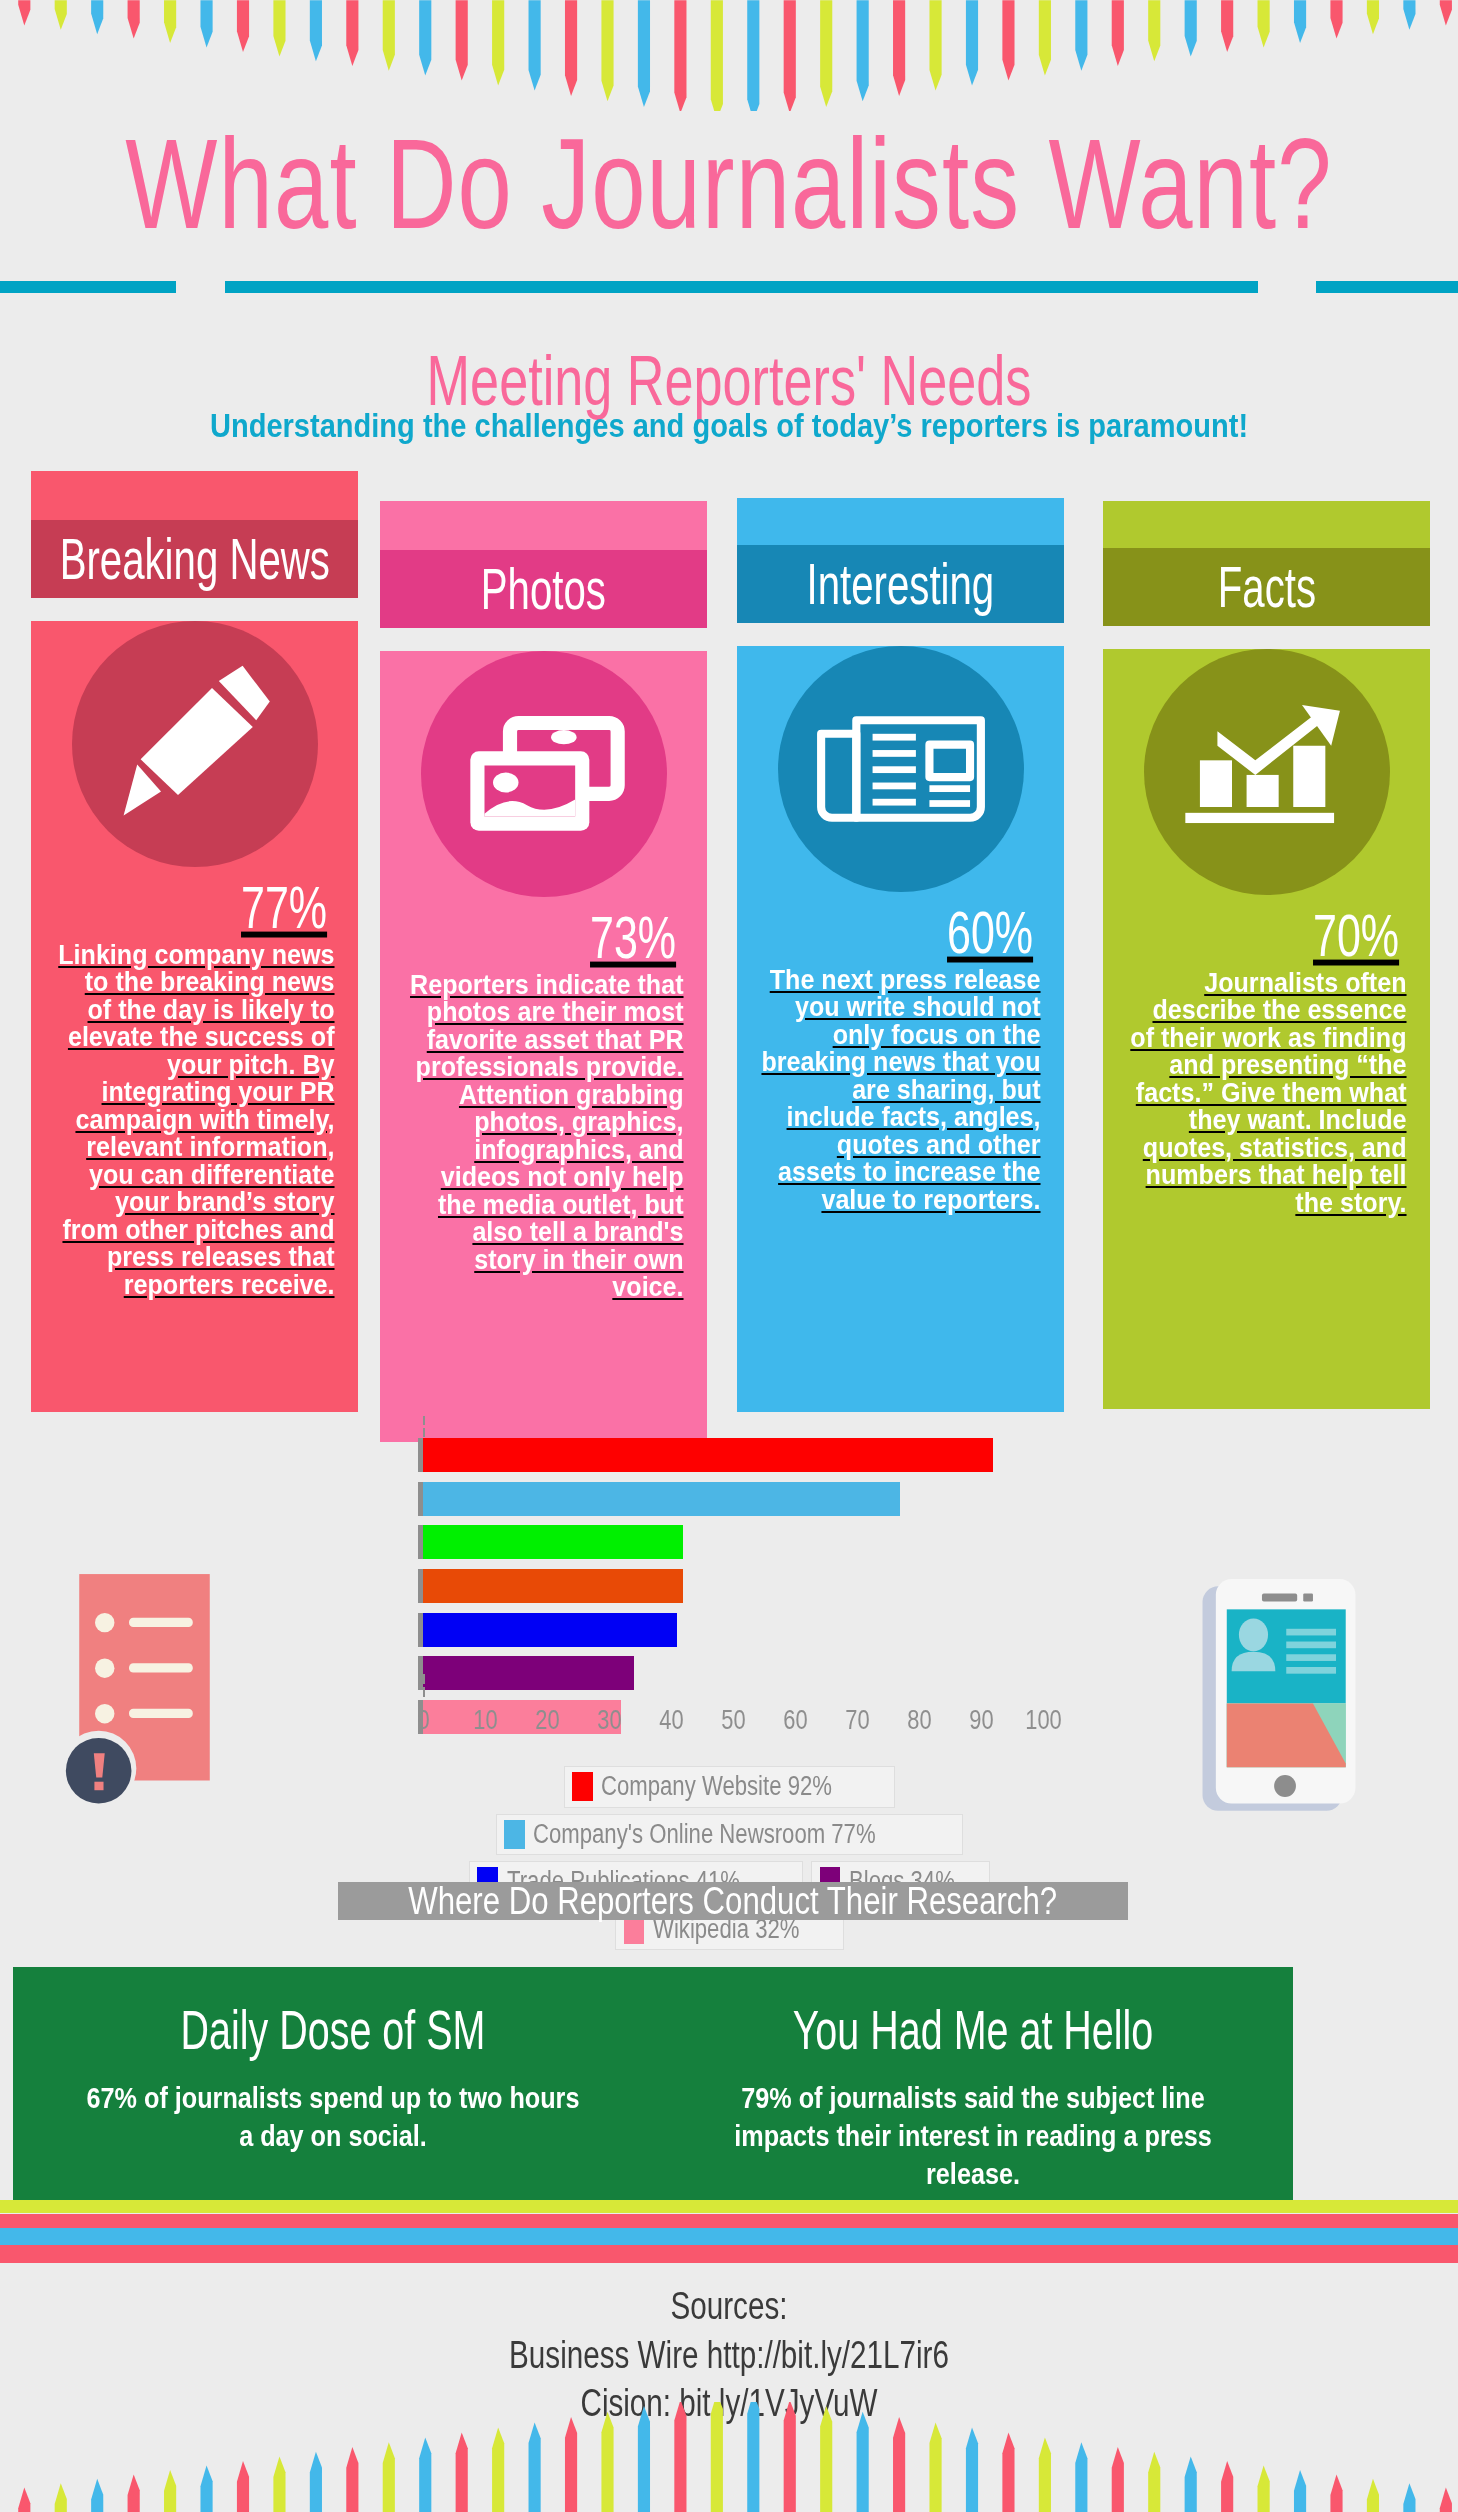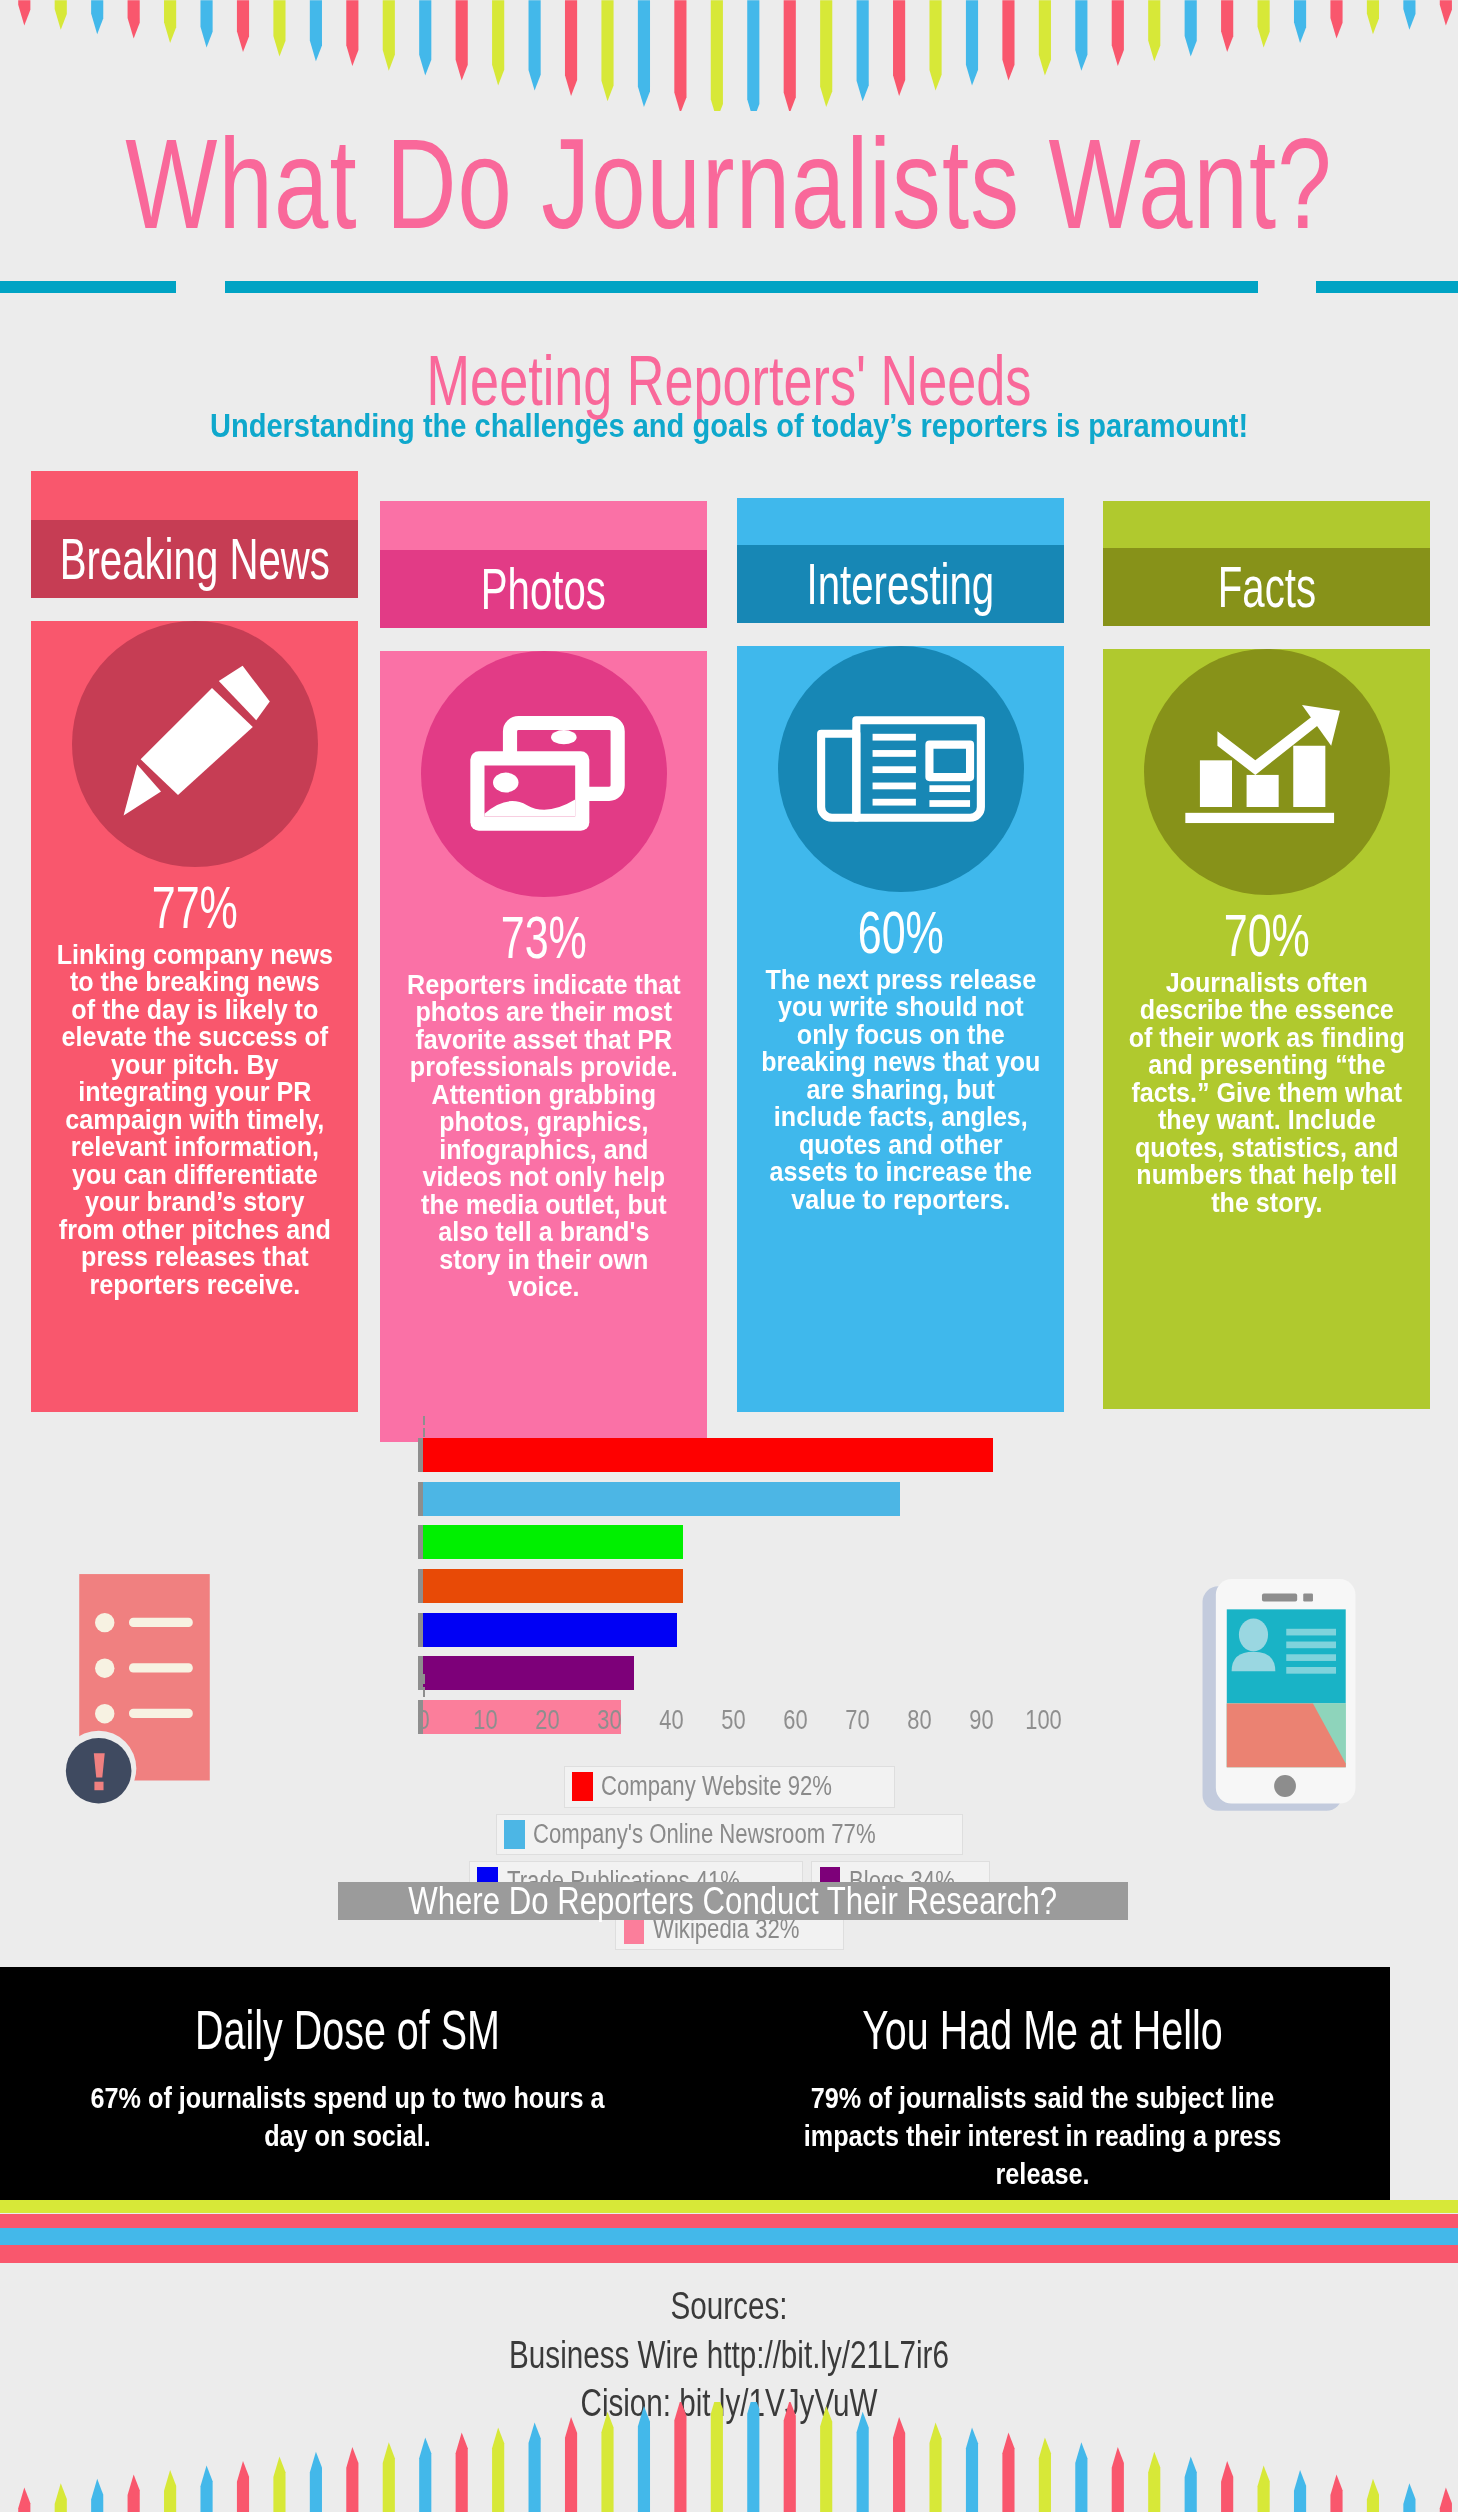--- a/index.html
+++ b/index.html
@@ -49,21 +49,21 @@
   
   .card { position:absolute; width:327px; }
   .card-header {
     width:100%; height:78px; display:flex; align-items:center; justify-content:center;
   }
   .card-header-label {
     color:#ffffff; font-size:49px; font-weight:300;
     transform:scaleX(0.82) scaleY(1.18); transform-origin:50% 50%;
     white-space:nowrap;
   }
-  .card-body { padding:0 9.7px 20.7px; text-align:center; }
+  .card-body { padding:0 9.7px 20.7px; text-align:right;text-decoration:underline; }
   .icon-circle {
     width:246px; height:246px; border-radius:50%;
     margin:23px auto 16px; display:flex; align-items:center; justify-content:center;
   }
   .card-pct {
     color:#ffffff; font-size:50px; font-weight:300; line-height:1.0;
     transform:scaleX(0.86) scaleY(1.18); transform-origin:50% 50%;
     margin-bottom:8.5px;
   }
   .card-text {
@@ -137,22 +137,22 @@
     position:absolute; left:338px; top:1882px; width:790px; height:38px;
     background:#9b9b9b; display:flex; align-items:center; justify-content:center;
   }
   #chart-banner-label {
     color:#ffffff; font-size:38px; font-weight:300;
     transform:scaleX(0.82); transform-origin:50% 50%; white-space:nowrap;
   }
 
   
   #stats-band {
-    position:absolute; left:0; top:1967px; width:1390px; height:234px;
-    background:#000000; display:flex;
+    position:absolute; left:13px; top:1967px; width:1280px; height:234px;
+    background:#15803d; display:flex;
   }
   .stat { flex:1; text-align:center; padding-top:39px; }
   .stat-title {
     color:#ffffff; font-size:47px; font-weight:300; line-height:1;
     transform:scaleX(0.84) scaleY(1.18); transform-origin:50% 50%;
     margin-bottom:25.5px; white-space:nowrap;
   }
   .stat-text {
     color:#ffffff; font-size:30px; font-weight:bold; line-height:1.28;
     transform:scaleX(0.84); transform-origin:50% 0;

